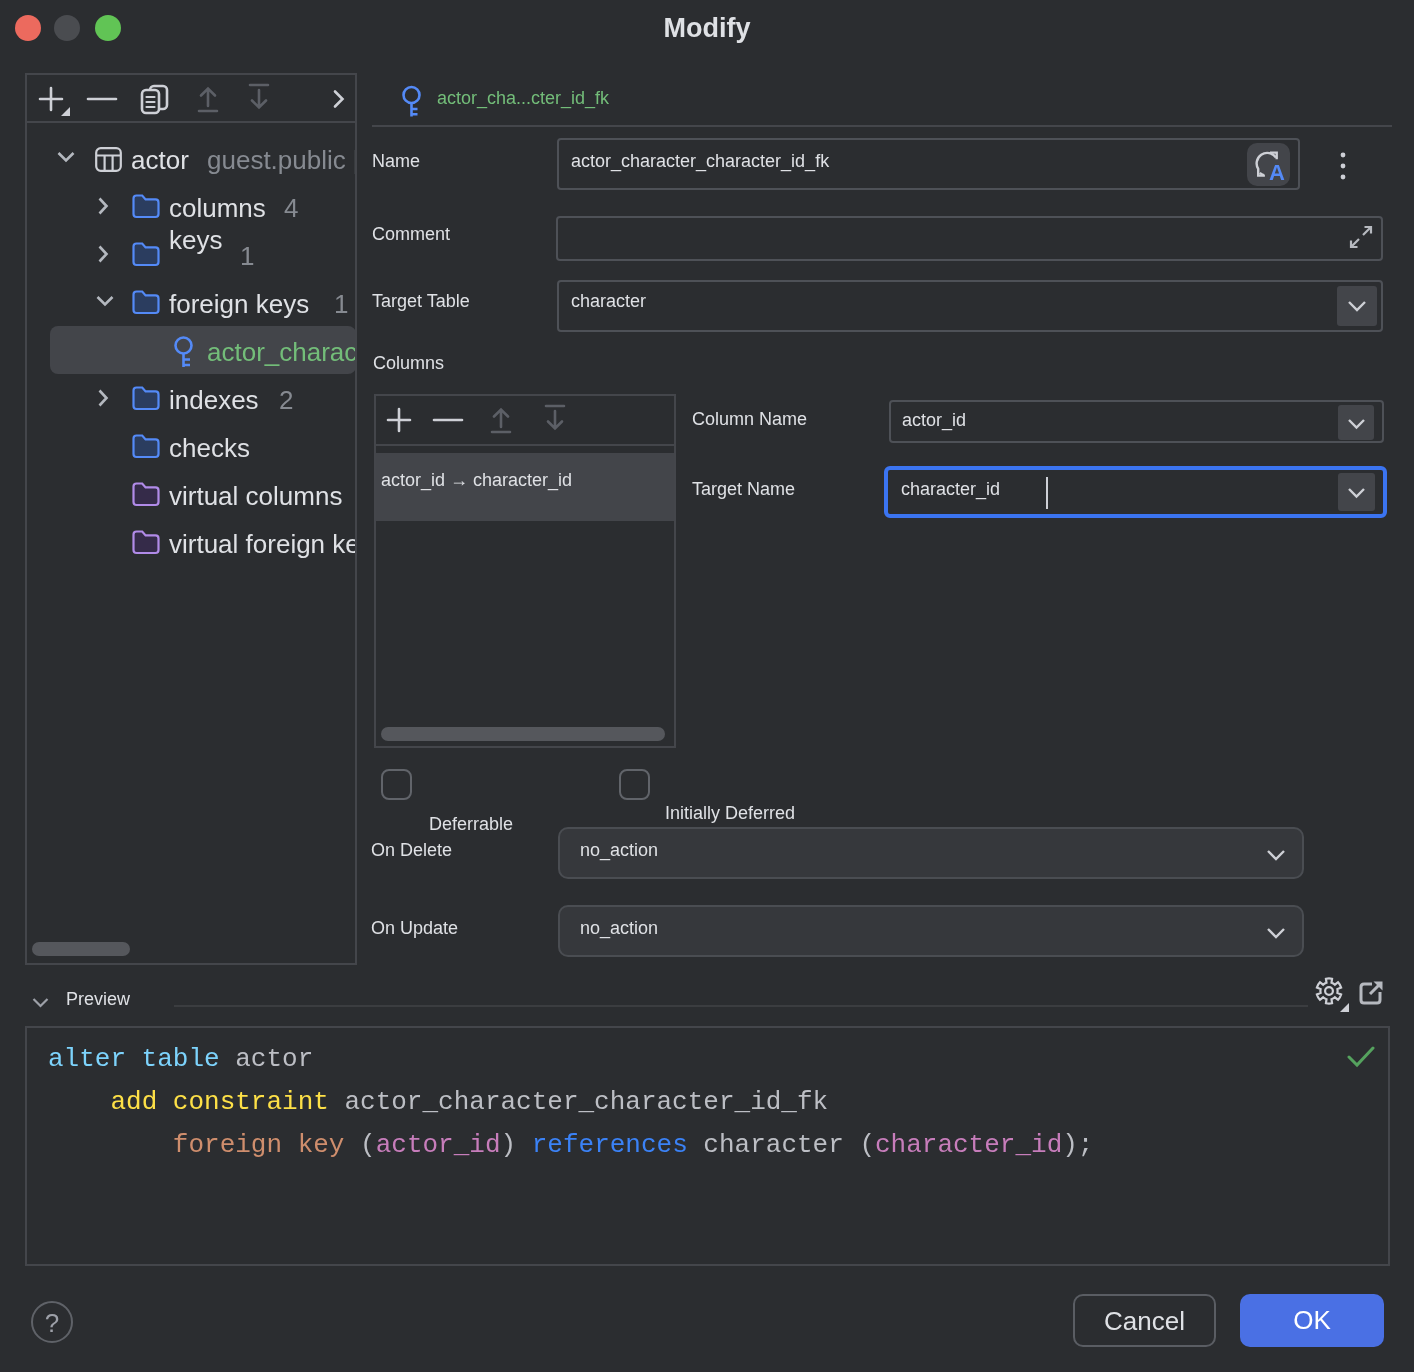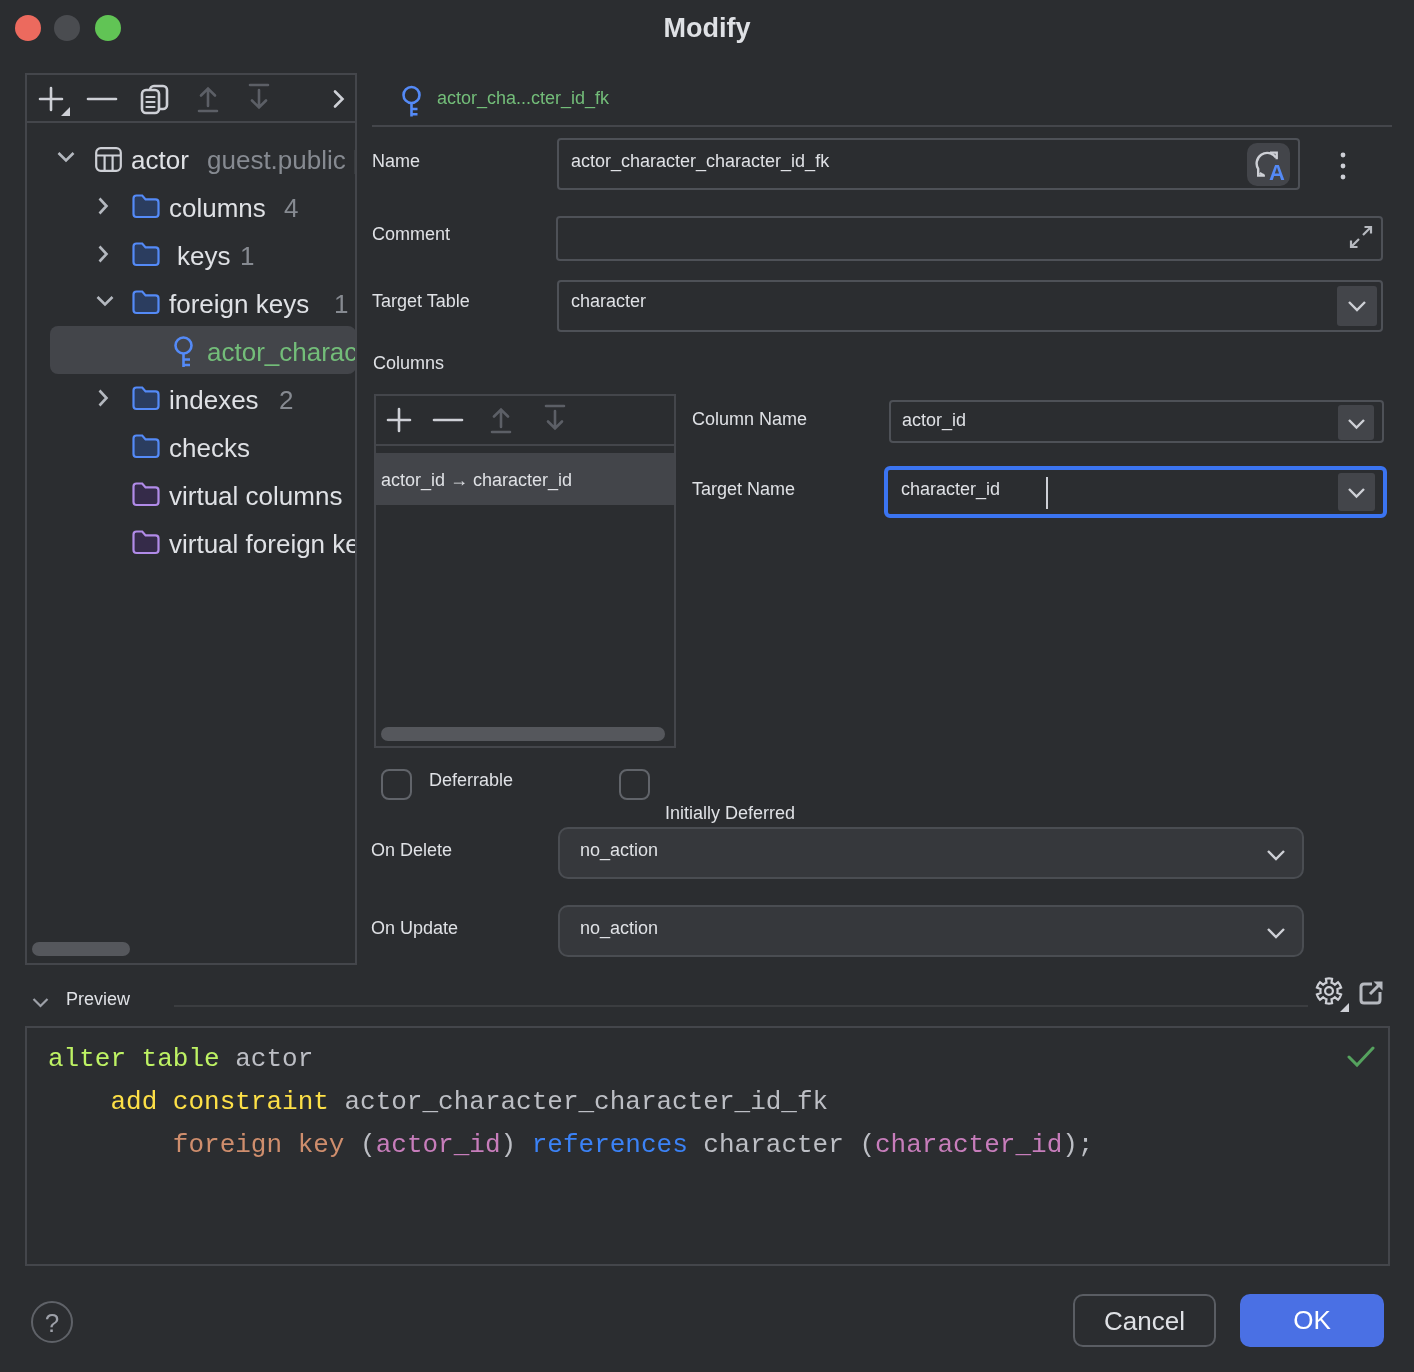--- a/index.html
+++ b/index.html
@@ -63,21 +63,21 @@
     </svg>
   <span class="abs" style="left:142px;top:68px;">columns</span>
   <span class="abs dim" style="left:257px;top:68px;">4</span>
 
   <svg class="abs" style="left:70px;top:119px;" width="12" height="20" viewBox="0 0 12 20">
       <path d="M2.5 2.5 L9.5 10 L2.5 17.5" stroke="#B4B8BF" stroke-width="2.6" fill="none"></path>
     </svg>
   <svg class="abs" style="left:105px;top:115px;" width="28" height="28" viewBox="0 0 28 28">
       <path d="M1.5 22 V6.5 C1.5 4.8 2.8 3.5 4.5 3.5 H10.2 L13.6 7.4 H23.5 C25.2 7.4 26.5 8.7 26.5 10.4 V22 C26.5 23.7 25.2 25 23.5 25 H4.5 C2.8 25 1.5 23.7 1.5 22 Z" fill="#2B3D5F" stroke="#548AF7" stroke-width="2.2"></path>
     </svg>
-  <span class="abs" style="left:142px;top:116px;margin-left:8px;">keys</span>
+  <span class="abs" style="left:142px;top:100px;">keys</span>
   <span class="abs dim" style="left:213px;top:116px;">1</span>
 
   <svg class="abs" style="left:69px;top:170px;" width="18" height="12" viewBox="0 0 18 12">
       <path d="M1.5 2 L9 9.5 L16.5 2" stroke="#B4B8BF" stroke-width="2.6" fill="none"></path>
     </svg>
   <svg class="abs" style="left:105px;top:163px;" width="28" height="28" viewBox="0 0 28 28">
       <path d="M1.5 22 V6.5 C1.5 4.8 2.8 3.5 4.5 3.5 H10.2 L13.6 7.4 H23.5 C25.2 7.4 26.5 8.7 26.5 10.4 V22 C26.5 23.7 25.2 25 23.5 25 H4.5 C2.8 25 1.5 23.7 1.5 22 Z" fill="#2B3D5F" stroke="#548AF7" stroke-width="2.2"></path>
     </svg>
   <span class="abs" style="left:142px;top:164px;">foreign keys</span>
   <span class="abs dim" style="left:307px;top:164px;">1</span>
@@ -163,21 +163,21 @@
 <svg class="abs" style="left:376px;top:396px;" width="298" height="48" viewBox="0 0 298 48">
   <g stroke="#CED0D6" stroke-width="2.6" fill="none" stroke-linecap="round">
     <path d="M23 13 V35 M12 24 H34"></path>
     <path d="M58 24 H86"></path>
   </g>
   <g stroke="#5C5F66" stroke-width="2.6" fill="none" stroke-linecap="round">
     <path d="M125 31 V14 M118 20.5 L125 13.5 L132 20.5 M116 36 H134"></path>
     <path d="M179 15 V32 M172 25.5 L179 32.5 L186 25.5 M170 10 H188"></path>
   </g>
 </svg>
-<div class="abs" style="left:376px;top:453px;width:298px;height:52px;background:#43454A;overflow:hidden;">
+<div class="abs" style="left:376px;top:453px;width:298px;height:68px;background:#43454A;overflow:hidden;">
   <div class="lbl" style="position:absolute;left:5px;top:17px;white-space:nowrap;">actor_id → character_id</div>
 </div>
 <div class="abs" style="left:381px;top:727px;width:284px;height:14px;border-radius:7px;background:#55575C;"></div>
 
 <div class="abs lbl" style="left:692px;top:409px;">Column Name</div>
 <div class="field" style="left:889px;top:400px;width:495px;height:43px;"></div>
 <div class="abs lbl" style="left:902px;top:410px;">actor_id</div>
 <div class="combo-sq" style="left:1338px;top:405px;width:36px;height:35px;"></div>
 <svg class="abs" style="left:1347px;top:418px;" width="19" height="12" viewBox="0 0 19 12">
     <path d="M2 2 L9.5 9.5 L17 2" stroke="#CED0D6" stroke-width="2.4" fill="none"></path>
@@ -186,21 +186,21 @@
 <div class="abs lbl" style="left:692px;top:479px;">Target Name</div>
 <div class="field" style="left:884px;top:466px;width:503px;height:52px;border:4px solid #3B74F1;border-radius:6px;"></div>
 <div class="abs lbl" style="left:901px;top:479px;">character_id</div>
 <div class="abs" style="left:1046px;top:477px;width:2px;height:32px;background:#CED0D6;"></div>
 <div class="combo-sq" style="left:1338px;top:473px;width:37px;height:38px;"></div>
 <svg class="abs" style="left:1347px;top:487px;" width="19" height="12" viewBox="0 0 19 12">
     <path d="M2 2 L9.5 9.5 L17 2" stroke="#CED0D6" stroke-width="2.4" fill="none"></path>
   </svg>
 
 <div class="cb" style="left:381px;top:769px;"></div>
-<div class="abs lbl" style="left:429px;top:770px;text-align:center;">Deferrable</div>
+<div class="abs lbl" style="left:429px;top:814px;text-align:center;">Deferrable</div>
 <div class="cb" style="left:619px;top:769px;"></div>
 <div class="abs lbl" style="left:665px;top:770px;margin-top:33px;">Initially Deferred</div>
 
 <div class="abs lbl" style="left:371px;top:840px;">On Delete</div>
 <div class="ddl" style="left:558px;top:827px;width:746px;height:52px;"></div>
 <div class="abs lbl" style="left:580px;top:840px;">no_action</div>
 <svg class="abs" style="left:1266px;top:849px;" width="20" height="12" viewBox="0 0 20 12">
     <path d="M2 2 L10 10 L18 2" stroke="#CED0D6" stroke-width="2.4" fill="none"></path>
   </svg>
 
@@ -223,21 +223,21 @@
   </g>
   <polygon points="27,36 36,36 36,27" fill="#CED0D6"></polygon>
 </svg>
 <svg class="abs" style="left:1356px;top:979px;" width="30" height="29" viewBox="0 0 30 29">
   <path d="M16 5 H8 C6 5 5 6.2 5 8 V21 C5 23 6.2 24 8 24 H21 C23 24 24 22.8 24 21 V13" stroke="#B6B9BF" stroke-width="3" fill="none"></path>
   <path d="M14 15 L24 5" stroke="#B6B9BF" stroke-width="3" fill="none"></path>
   <polygon points="17.5,2.5 26.5,2.5 26.5,11.5" fill="#B6B9BF"></polygon>
 </svg>
 
 <div class="abs" style="left:25px;top:1026px;width:1365px;height:240px;border:2px solid #44464B;"></div>
-<pre class="abs" style="left:48px;top:1038px;font-family:'Liberation Mono',monospace;font-size:26px;line-height:43px;color:#BCBEC4;"><span style="color:#bef264">alter table</span> actor
+<pre class="abs" style="left:48px;top:1038px;font-family:'Liberation Mono',monospace;font-size:26px;line-height:43px;color:#BCBEC4;"><span style="color:#7dd3fc">alter table</span> actor
     <span style="color:#fde047">add constraint</span> actor_character_character_id_fk
         <span style="color:#CF8E6D">foreign key</span> (<span style="color:#C77DBB">actor_id</span>) <span style="color:#3b82f6">references</span> character (<span style="color:#C77DBB">character_id</span>);</pre>
 <svg class="abs" style="left:1347px;top:1045px;" width="28" height="24" viewBox="0 0 28 24">
     <path d="M2 12 L10 20 L26 3" stroke="#55A25E" stroke-width="3" fill="none" stroke-linecap="round"></path>
   </svg>
 
 <div class="abs" style="left:31px;top:1301px;width:42px;height:42px;border:2px solid #5F6268;border-radius:50%;text-align:center;font-size:26px;line-height:40px;color:#9DA0A8;">?</div>
 <div class="abs" style="left:1073px;top:1294px;width:143px;height:53px;border:2px solid #5A5D63;border-radius:10px;text-align:center;font-size:26px;line-height:50px;color:#DFE1E5;">Cancel</div>
 <div class="abs" style="left:1240px;top:1294px;width:144px;height:53px;background:#4A70E4;border-radius:10px;text-align:center;font-size:26px;line-height:53px;color:#FFFFFF;">OK</div>
 

